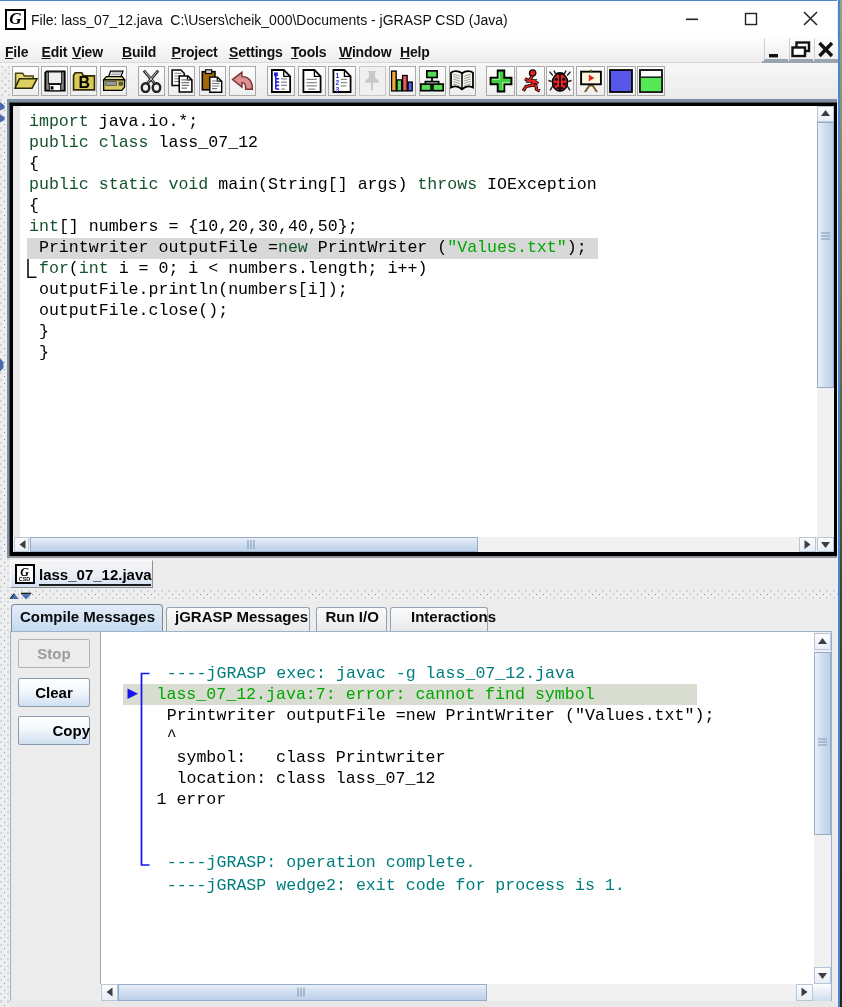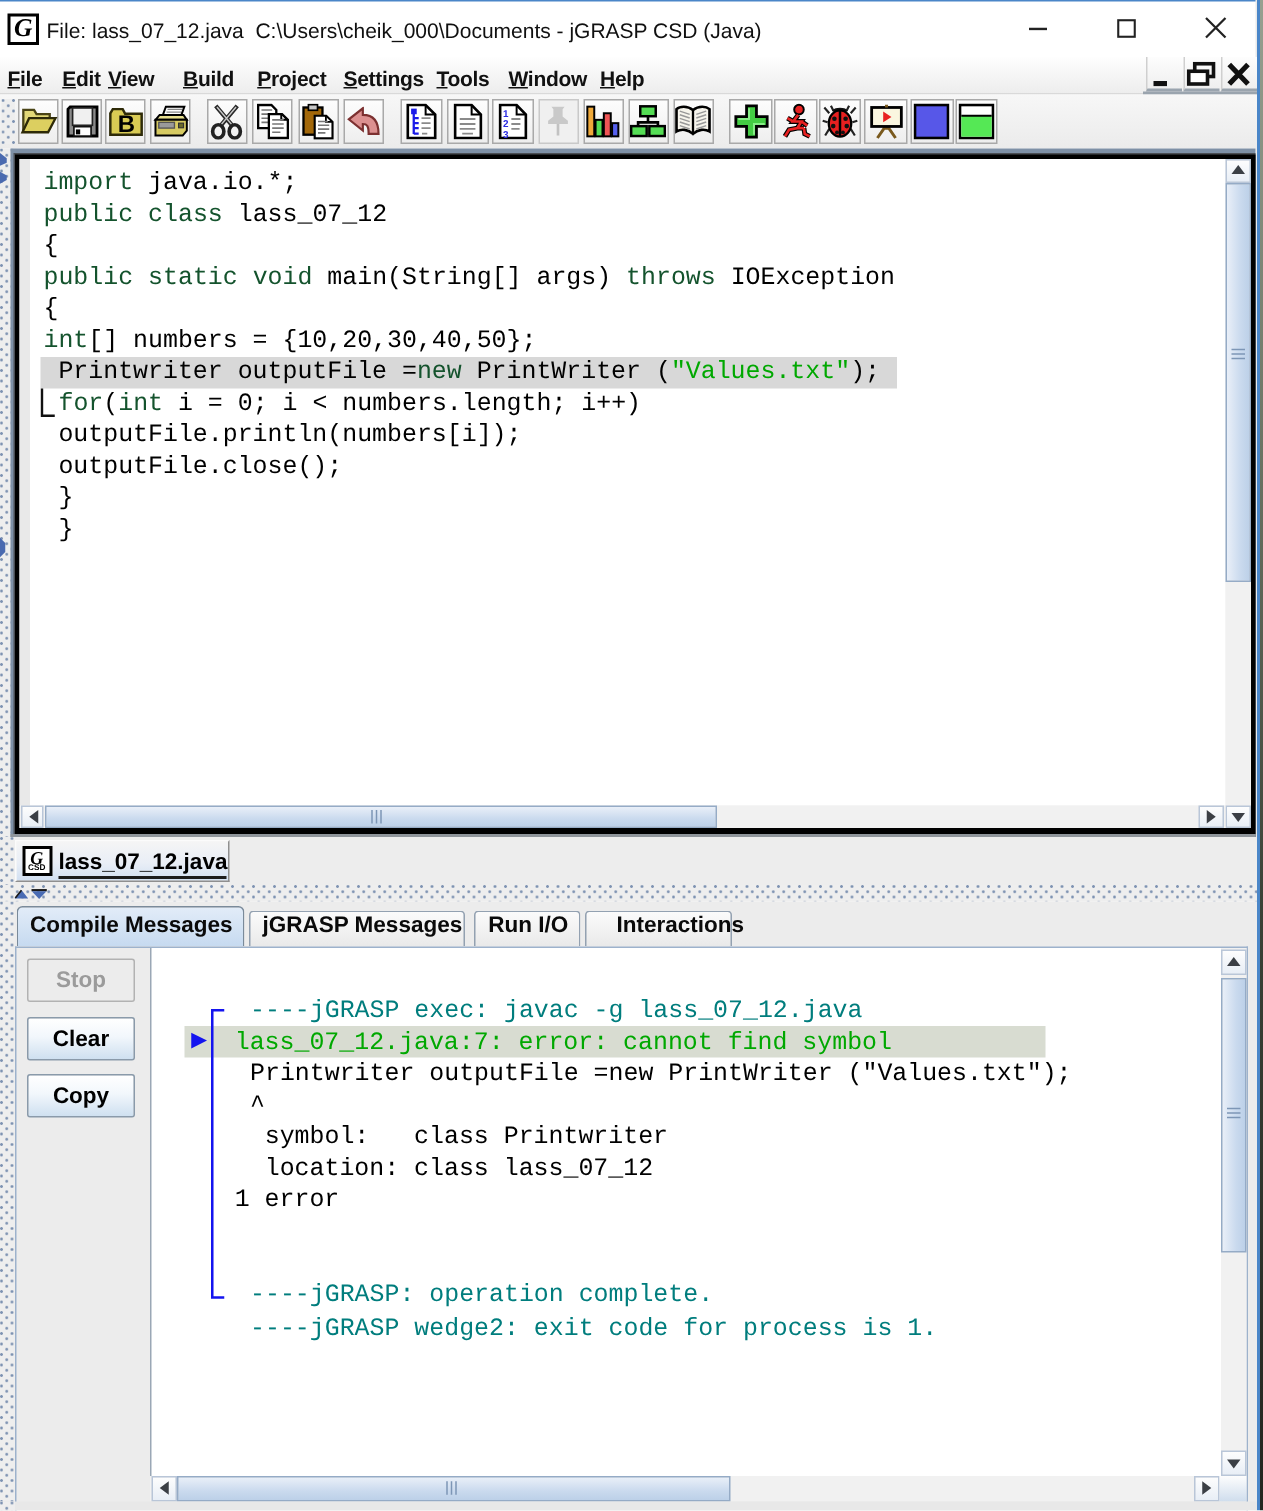--- a/index.html
+++ b/index.html
@@ -315,21 +315,21 @@
 <div class="abs" style="left:325.5px;top:608px;font-size:15px;font-weight:bold;color:#0a0a0a;">Run I/O</div>
 <div class="abs" style="left:399px;top:608px;font-size:15px;font-weight:bold;color:#0a0a0a;margin-left:12px;">Interactions</div>
 
 <div class="abs" style="left:10px;top:630.5px;width:821.5px;height:376.5px;background:#ececec;border:1.5px solid #9db2cc;border-bottom:none;"></div>
 
 <div class="abs" style="left:18px;top:639px;width:72px;height:29px;background:#ececec;border:1px solid #b2b2b2;border-radius:2px;"></div>
 <div class="abs" style="left:18px;top:639px;width:72px;height:29px;text-align:center;line-height:29px;font-size:15px;font-weight:bold;color:#9b9b9b;">Stop</div>
 <div class="abs" style="left:18px;top:677.5px;width:72px;height:29px;background:linear-gradient(#ffffff,#f2f7fc 45%,#cfe0f0);border:1px solid #8a9aaa;border-radius:2px;"></div>
 <div class="abs" style="left:18px;top:677.5px;width:72px;height:29px;text-align:center;line-height:29px;font-size:15px;font-weight:bold;color:#000;">Clear</div>
 <div class="abs" style="left:18px;top:715.5px;width:72px;height:29px;background:linear-gradient(#ffffff,#f2f7fc 45%,#cfe0f0);border:1px solid #8a9aaa;border-radius:2px;"></div>
-<div class="abs" style="left:18px;top:715.5px;width:72px;height:29px;text-align:center;line-height:29px;font-size:15px;font-weight:bold;color:#000;">Copy</div>
+<div class="abs" style="left:18px;top:715.5px;width:72px;height:29px;text-align:right;line-height:29px;font-size:15px;font-weight:bold;color:#000;">Copy</div>
 
 <div class="abs" style="left:100px;top:631.5px;width:714px;height:352.5px;background:#fff;border-left:1px solid #9aa7b5;"></div>
 
 <div class="abs" style="left:122.5px;top:684px;width:574.5px;height:20.5px;background:#d8dcd1;"></div>
 
 <svg class="abs" style="left:140.2px;top:672px;" width="13" height="195" viewBox="0 0 13 195">
   <path d="M9.5 1.5 L1.5 1.5 L1.5 193 L9.5 193" stroke="#1414ef" stroke-width="1.7" fill="none"></path>
 </svg>
 
 <svg class="abs" style="left:126.5px;top:688.3px;" width="12" height="12" viewBox="0 0 12 12">

